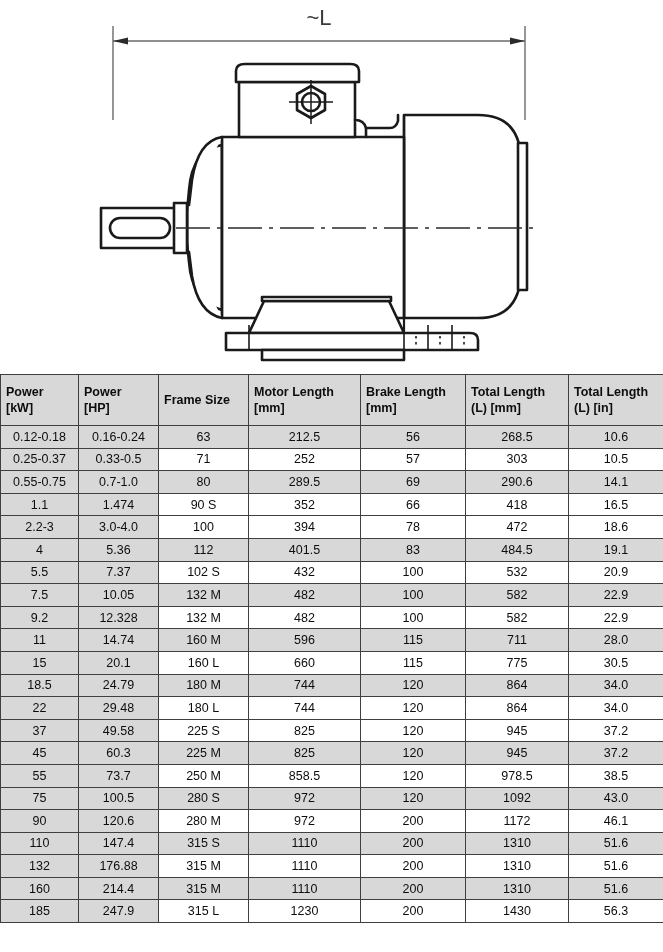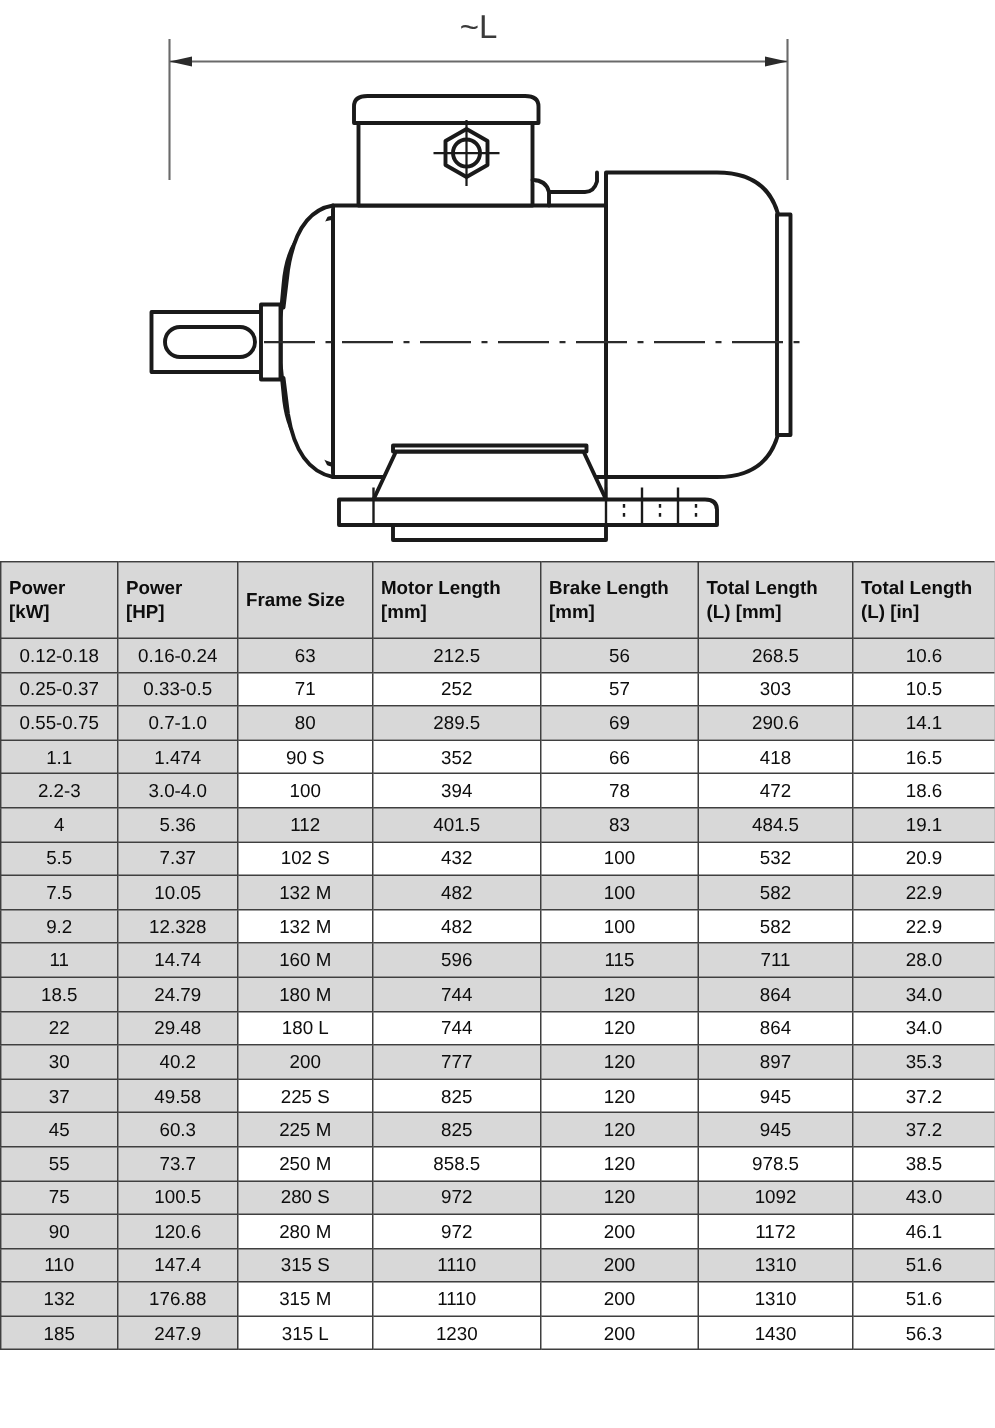--- a/index.html
+++ b/index.html
@@ -301,47 +301,47 @@
         <tr>
           <td class="shaded">11</td>
           <td class="shaded">14.74</td>
           <td class="shaded">160 M</td>
           <td class="shaded">596</td>
           <td class="shaded">115</td>
           <td class="shaded">711</td>
           <td class="shaded">28.0</td>
         </tr>
         <tr>
+          <td class="shaded">15</td>
+          <td class="shaded">20.1</td>
+          <td>160 L</td>
+          <td>660</td>
+          <td>115</td>
+          <td>775</td>
+          <td>30.5</td>
+        </tr>
+        <tr>
           <td class="shaded">18.5</td>
           <td class="shaded">24.79</td>
           <td class="shaded">180 M</td>
           <td class="shaded">744</td>
           <td class="shaded">120</td>
           <td class="shaded">864</td>
           <td class="shaded">34.0</td>
         </tr>
         <tr>
           <td class="shaded">22</td>
           <td class="shaded">29.48</td>
           <td>180 L</td>
           <td>744</td>
           <td>120</td>
           <td>864</td>
           <td>34.0</td>
         </tr>
         <tr>
-          <td class="shaded">30</td>
-          <td class="shaded">40.2</td>
-          <td class="shaded">200</td>
-          <td class="shaded">777</td>
-          <td class="shaded">120</td>
-          <td class="shaded">897</td>
-          <td class="shaded">35.3</td>
-        </tr>
-        <tr>
           <td class="shaded">37</td>
           <td class="shaded">49.58</td>
           <td>225 S</td>
           <td>825</td>
           <td>120</td>
           <td>945</td>
           <td>37.2</td>
         </tr>
         <tr>
           <td class="shaded">45</td>
@@ -391,20 +391,29 @@
         <tr>
           <td class="shaded">132</td>
           <td class="shaded">176.88</td>
           <td>315 M</td>
           <td>1110</td>
           <td>200</td>
           <td>1310</td>
           <td>51.6</td>
         </tr>
         <tr>
+          <td class="shaded">160</td>
+          <td class="shaded">214.4</td>
+          <td class="shaded">315 M</td>
+          <td class="shaded">1110</td>
+          <td class="shaded">200</td>
+          <td class="shaded">1310</td>
+          <td class="shaded">51.6</td>
+        </tr>
+        <tr>
           <td class="shaded">185</td>
           <td class="shaded">247.9</td>
           <td>315 L</td>
           <td>1230</td>
           <td>200</td>
           <td>1430</td>
           <td>56.3</td>
         </tr>
       </tbody>
   </table>

